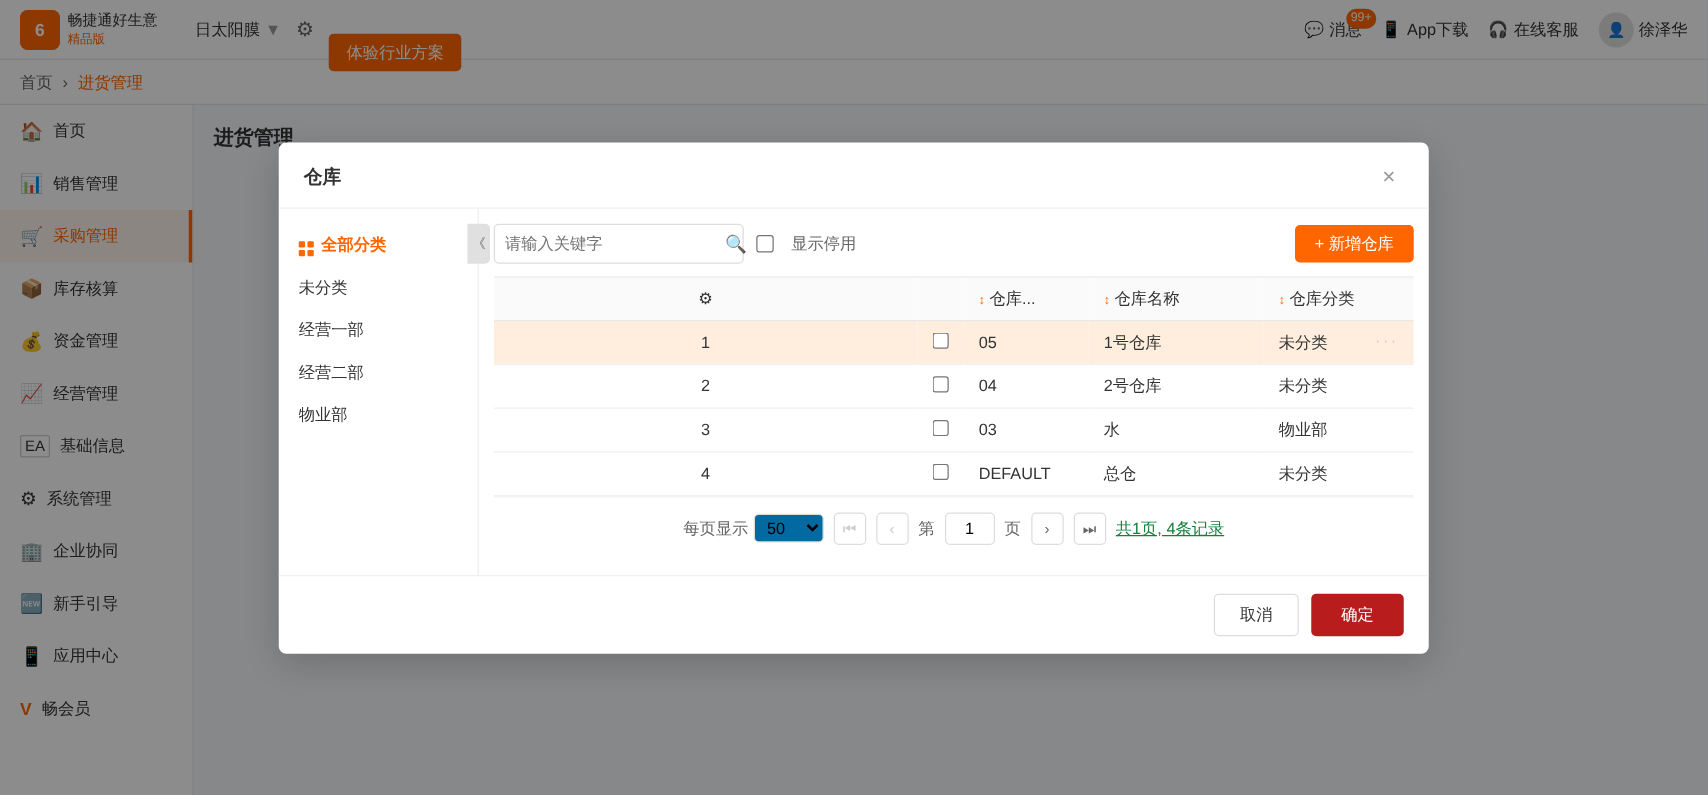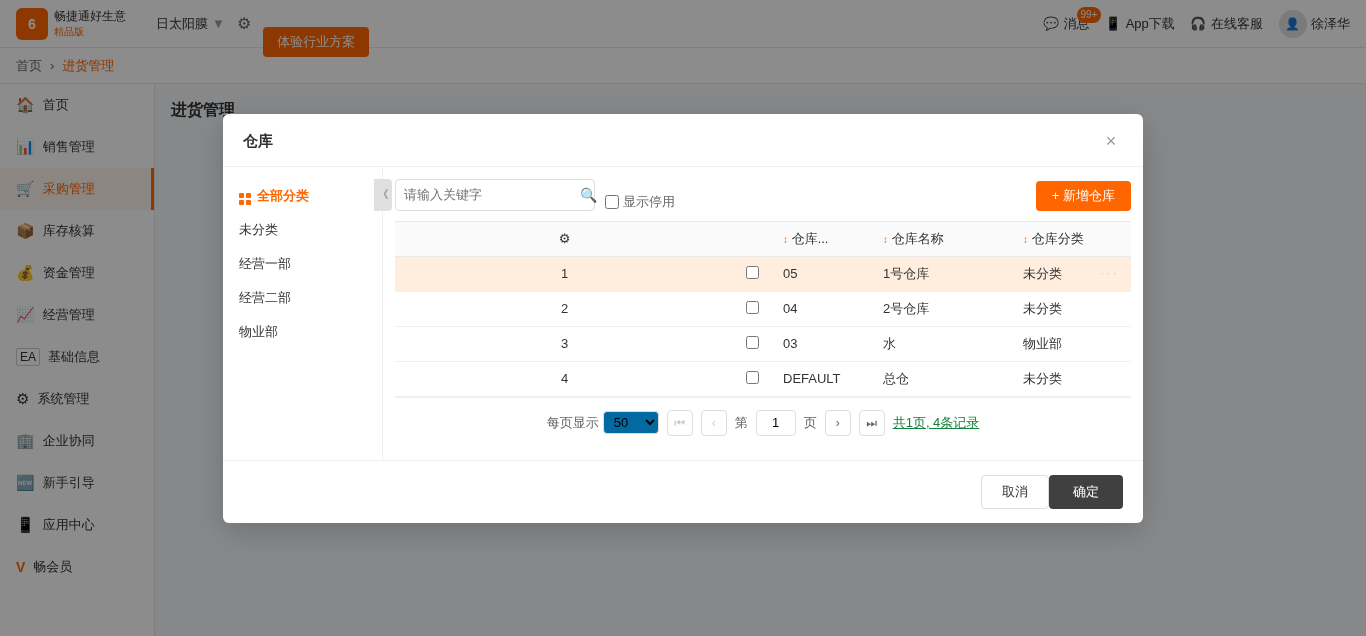--- a/index.html
+++ b/index.html
@@ -208,37 +208,37 @@
 
     
     .table-area {
       flex: 1;
       display: flex;
       flex-direction: column;
       padding: 12px;
       overflow: hidden;
     }
     .table-toolbar {
-      display: flex; align-items: flex-end; gap: 10px; margin-bottom: 10px;
+      display: flex; align-items: center; gap: 10px; margin-bottom: 10px;
     }
     .search-input-wrap {
       display: flex; align-items: center;
       border: 1px solid #ddd;
       border-radius: 4px;
       background: #fff;
       padding: 0 8px;
       width: 200px; height: 32px;
     }
     .search-input-wrap input {
       border: none; outline: none; flex: 1; font-size: 13px; color: #999;
       background: transparent;
     }
     .search-icon { color: #aaa; font-size: 14px; }
     .show-disabled {
-      display: flex; align-items: center; gap: 4px; color: #666; font-size: 13px;
+      display: flex; align-items: center; gap: 14px; color: #666; font-size: 13px;
     }
     .checkbox { width: 14px; height: 14px; cursor: pointer; }
     .new-btn {
       margin-left: auto;
       background: #f60;
       color: #fff;
       border: none;
       border-radius: 4px;
       padding: 6px 16px;
       cursor: pointer;
@@ -312,38 +312,38 @@
       width: 40px; height: 26px;
       border: 1px solid #ddd;
       border-radius: 4px;
       text-align: center;
       font-size: 13px;
     }
     .page-info { color: #15803d; text-decoration: underline; }
 
     
     .dialog-footer {
-      display: flex; justify-content: flex-end; 
+      display: flex; justify-content: flex-end; gap: 10px;
       padding: 14px 20px;
       border-top: 1px solid #f0f0f0;
     }
     .btn-cancel {
       padding: 7px 20px;
       border: 1px solid #ddd;
       border-radius: 4px;
       background: #fff;
       color: #333;
       cursor: pointer;
       font-size: 13px;
     }
     .btn-confirm {
       padding: 7px 24px;
       border: none;
       border-radius: 4px;
-      background: #404040;
+      background: #b91c1c;
       color: #fff;
       cursor: pointer;
       font-size: 13px;
     }
   </style>
 </head>
 <body>
 
 <div class="topbar">
   <div class="topbar-logo">

